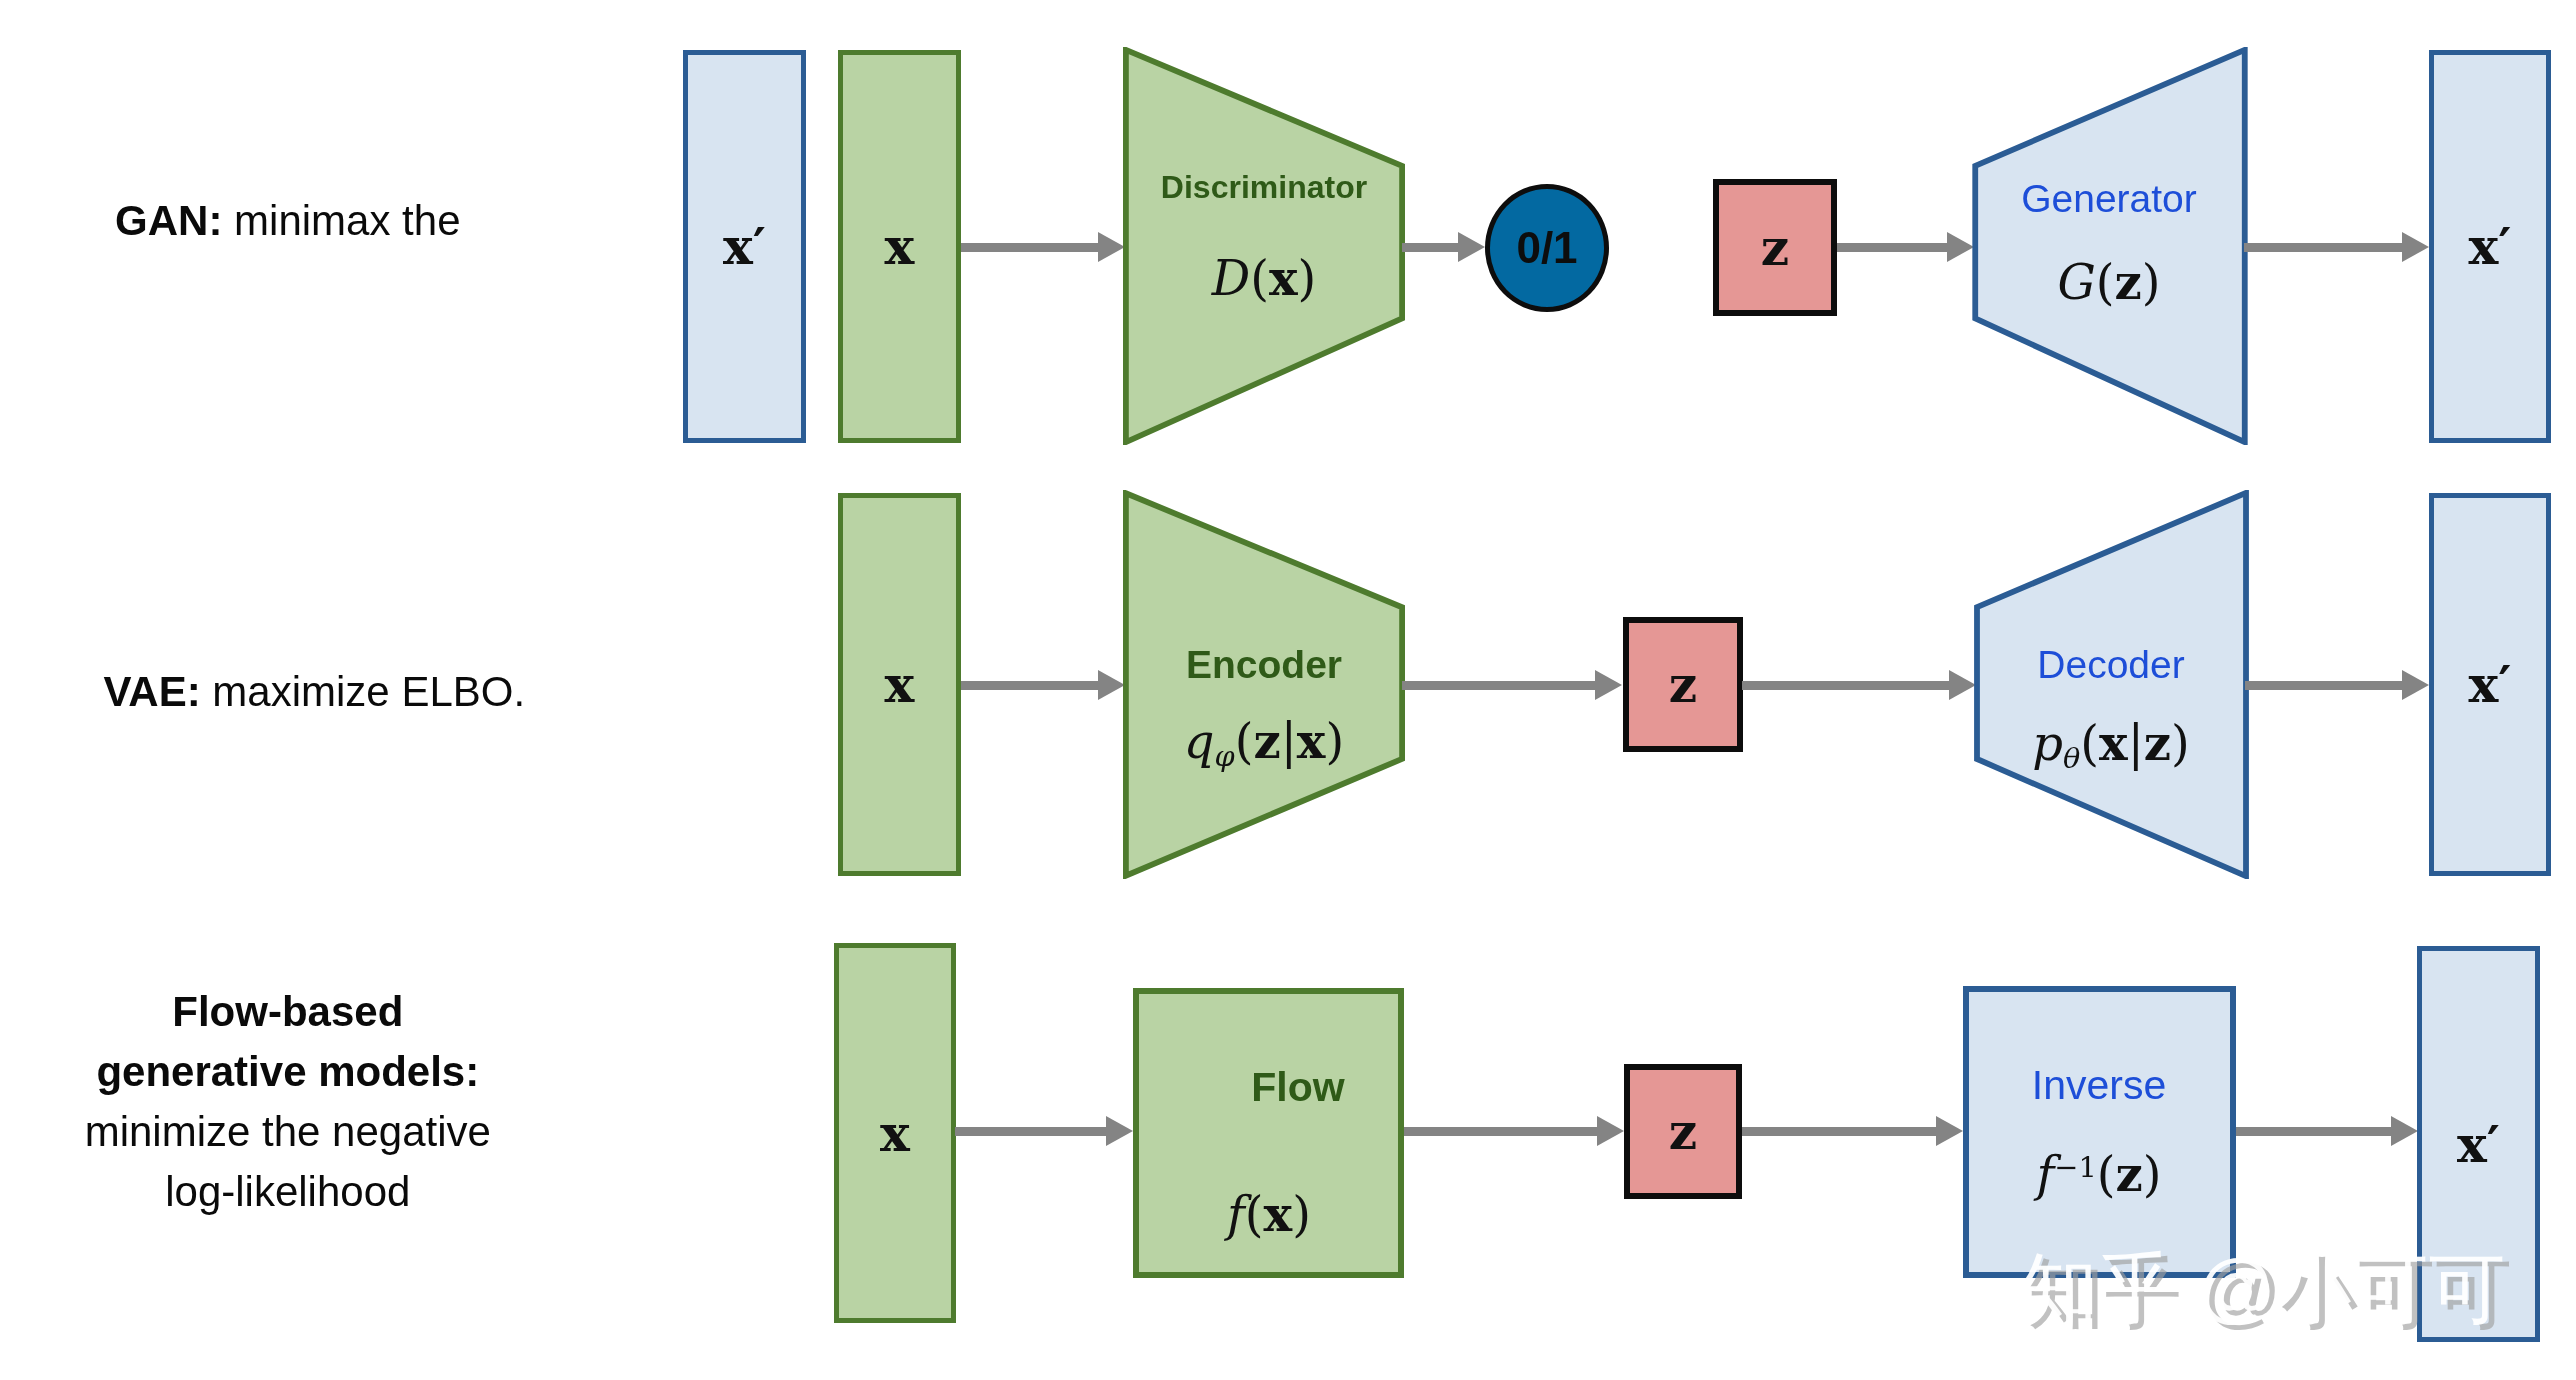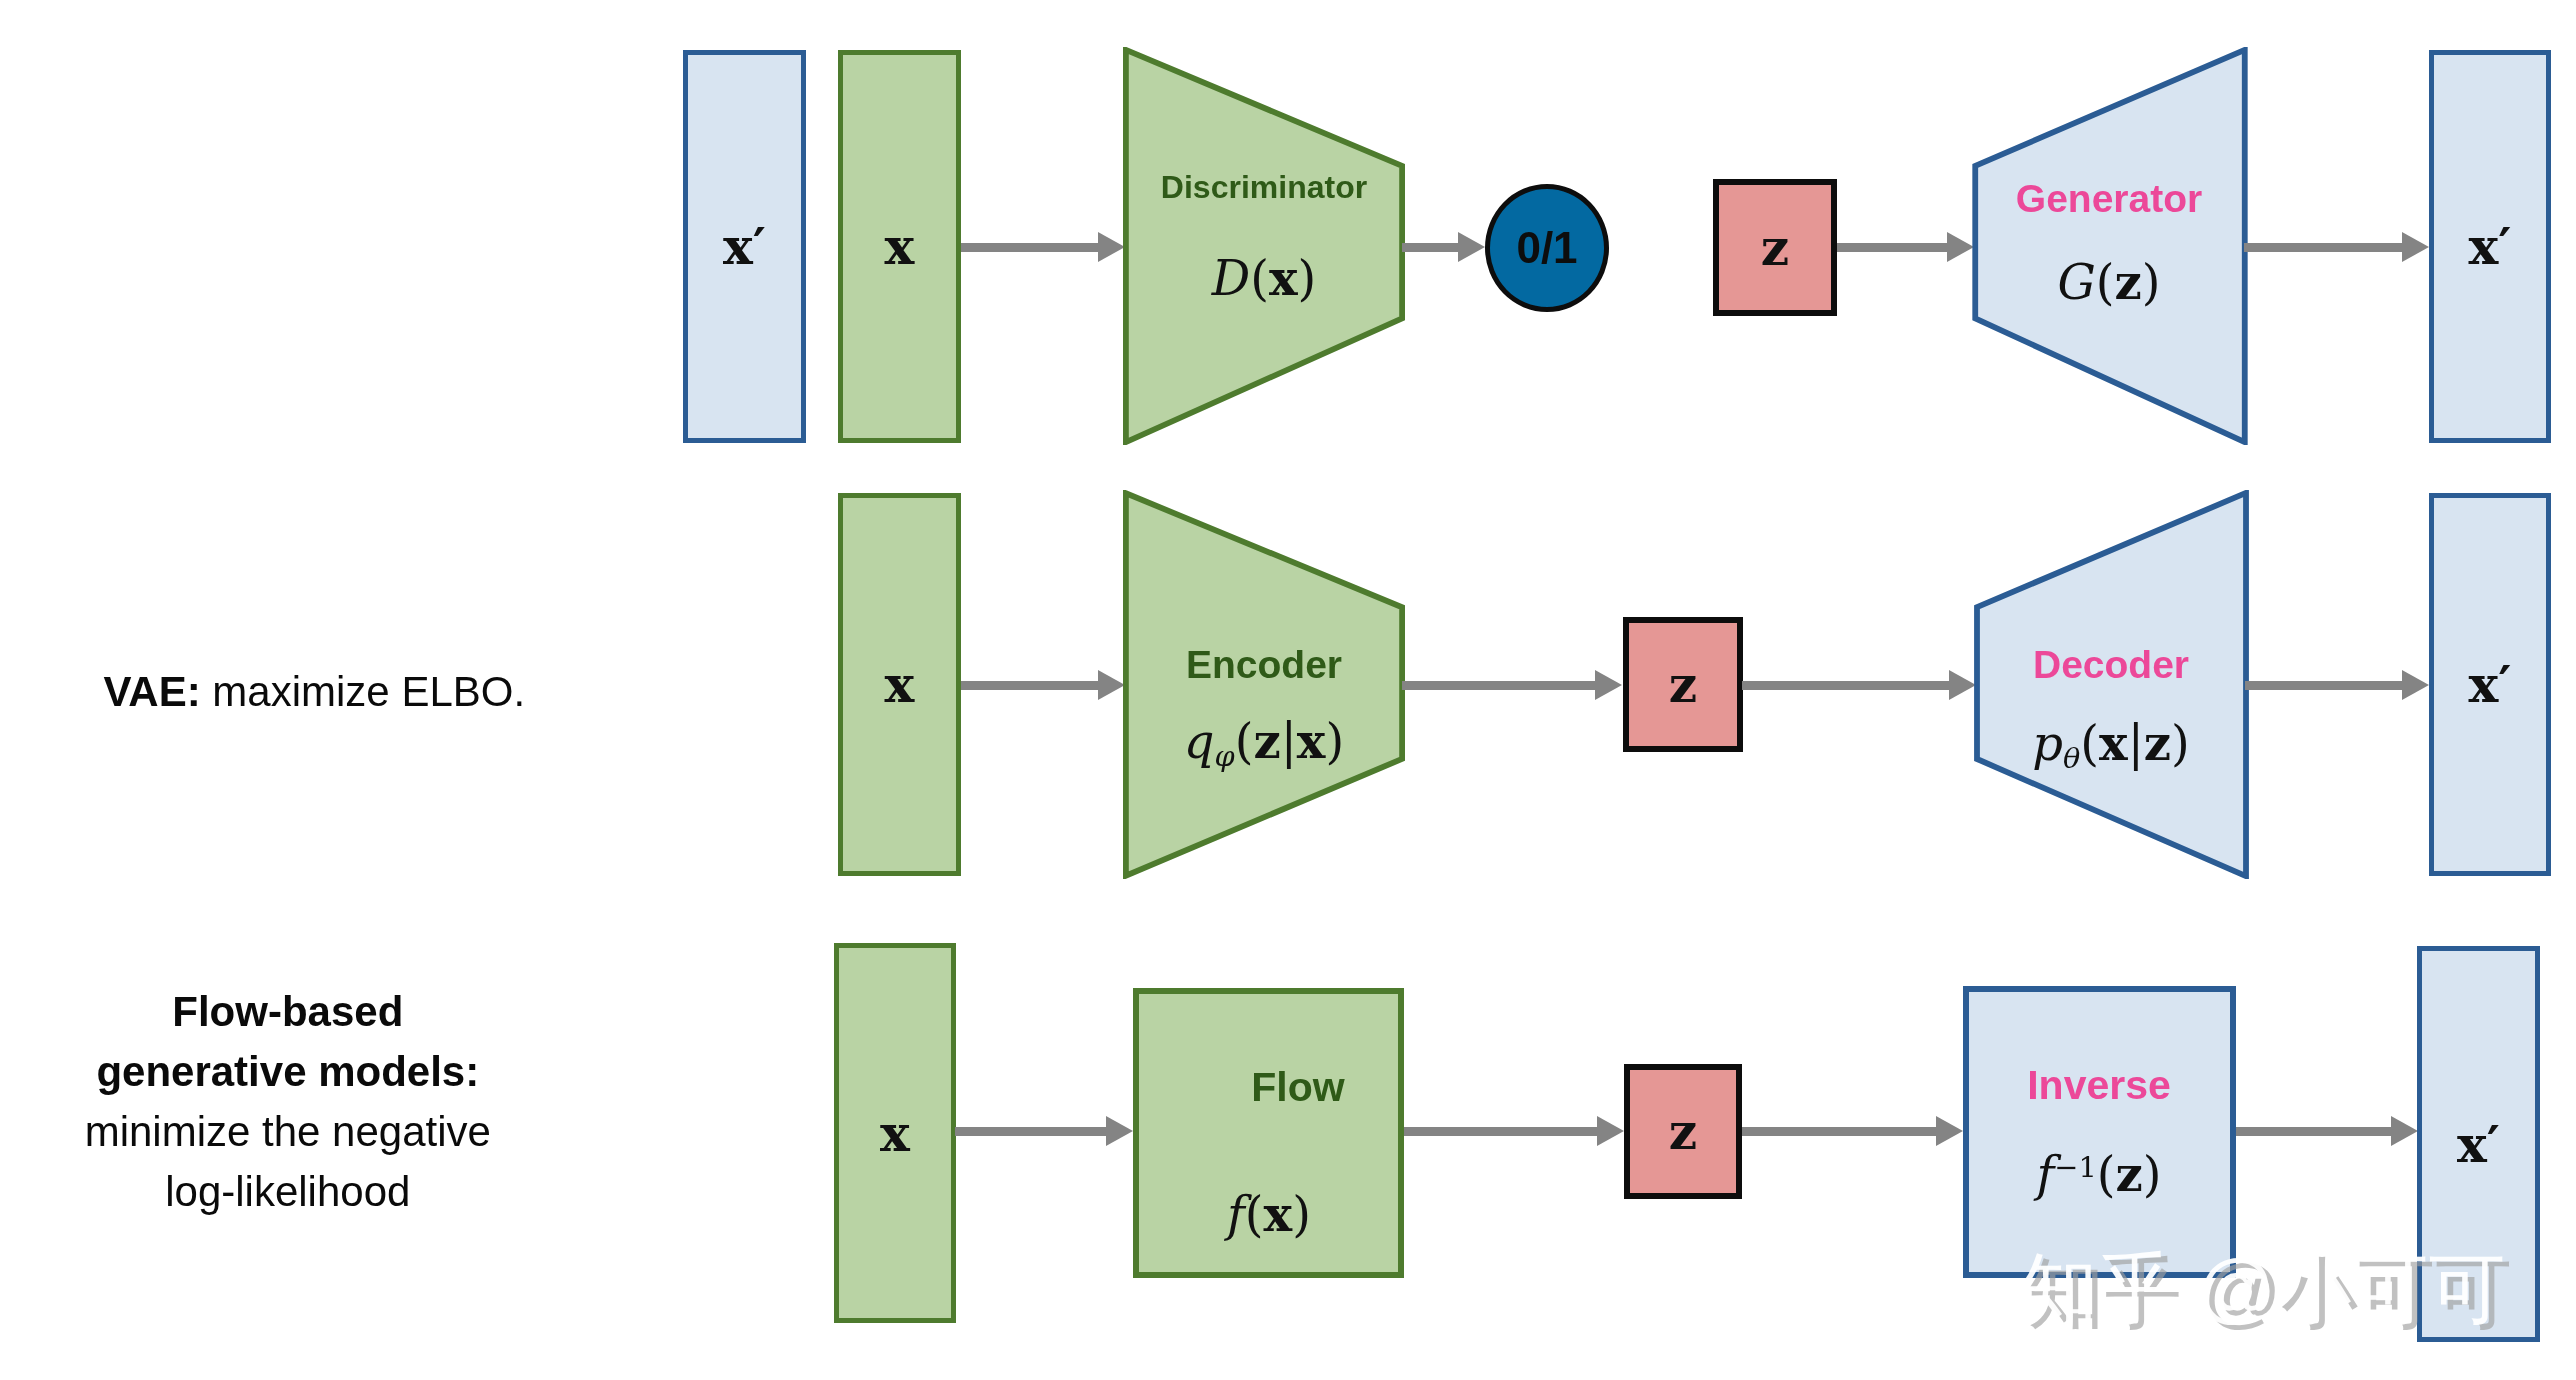--- a/index.html
+++ b/index.html
@@ -19,21 +19,21 @@
   .bigbox-blue{background:#d8e4f1;border:6.8px solid #2b5c94;}
   .circle{background:#0369a1;border:5.8px solid #0d0d0d;border-radius:50%;}
   
   .vec{font-family:"DejaVu Serif",serif;font-weight:bold;font-size:50px;color:#111;}
   .circle .out{font-size:44px;font-weight:700;color:#0d0d0d;font-family:"Liberation Sans",sans-serif;}
   
   .shape{position:absolute;}
   
   .clabel{position:absolute;transform:translate(-50%,-50%);white-space:nowrap;text-align:center;}
   .gtitle{font-weight:700;color:#2f5a18;}
-  .btitle{font-weight:700;color:#ec4899;}
+  .btitle{font-weight:400;color:#1d4ed8;}
   .t33{font-size:32px;} .t40{font-size:39px;} .t42{font-size:41px;}
   
   .fml{font-family:"DejaVu Serif",serif;font-size:48px;color:#111;}
   .fml .it{font-style:italic;}
   .fml b{font-weight:bold;}
   .fml sub{font-size:0.6em;font-style:italic;vertical-align:-0.28em;line-height:0;}
   .fml sup{font-size:0.6em;vertical-align:0.5em;line-height:0;}
   
   .arrow{position:absolute;height:0;}
   .arrow .shaft{position:absolute;left:0;right:25px;top:-3.9px;height:8.7px;background:#848484;}
@@ -43,20 +43,21 @@
   .watermark{position:absolute;font-size:77px;white-space:nowrap;color:rgba(255,255,255,0.95);
     text-shadow:6.8px 4.8px 0 rgba(160,160,160,0.65);z-index:20;font-family:"Liberation Sans",sans-serif;}
 </style>
 </head>
 <body>
 
 <div id="canvas">
 
   <div>
     <div class="rowlabel" style="left:4.8px;top:190px;width:566px;">
+      <div><b>GAN:</b><span> minimax the</span></div>
     </div>
 
     <div class="box bluebox" style="left:683px;top:50px;width:123px;height:393px;">
       <span class="vec">x′</span>
     </div>
 
     <div class="box greenbox" style="left:838px;top:50px;width:123px;height:393px;">
       <span class="vec">x</span>
     </div>
 

